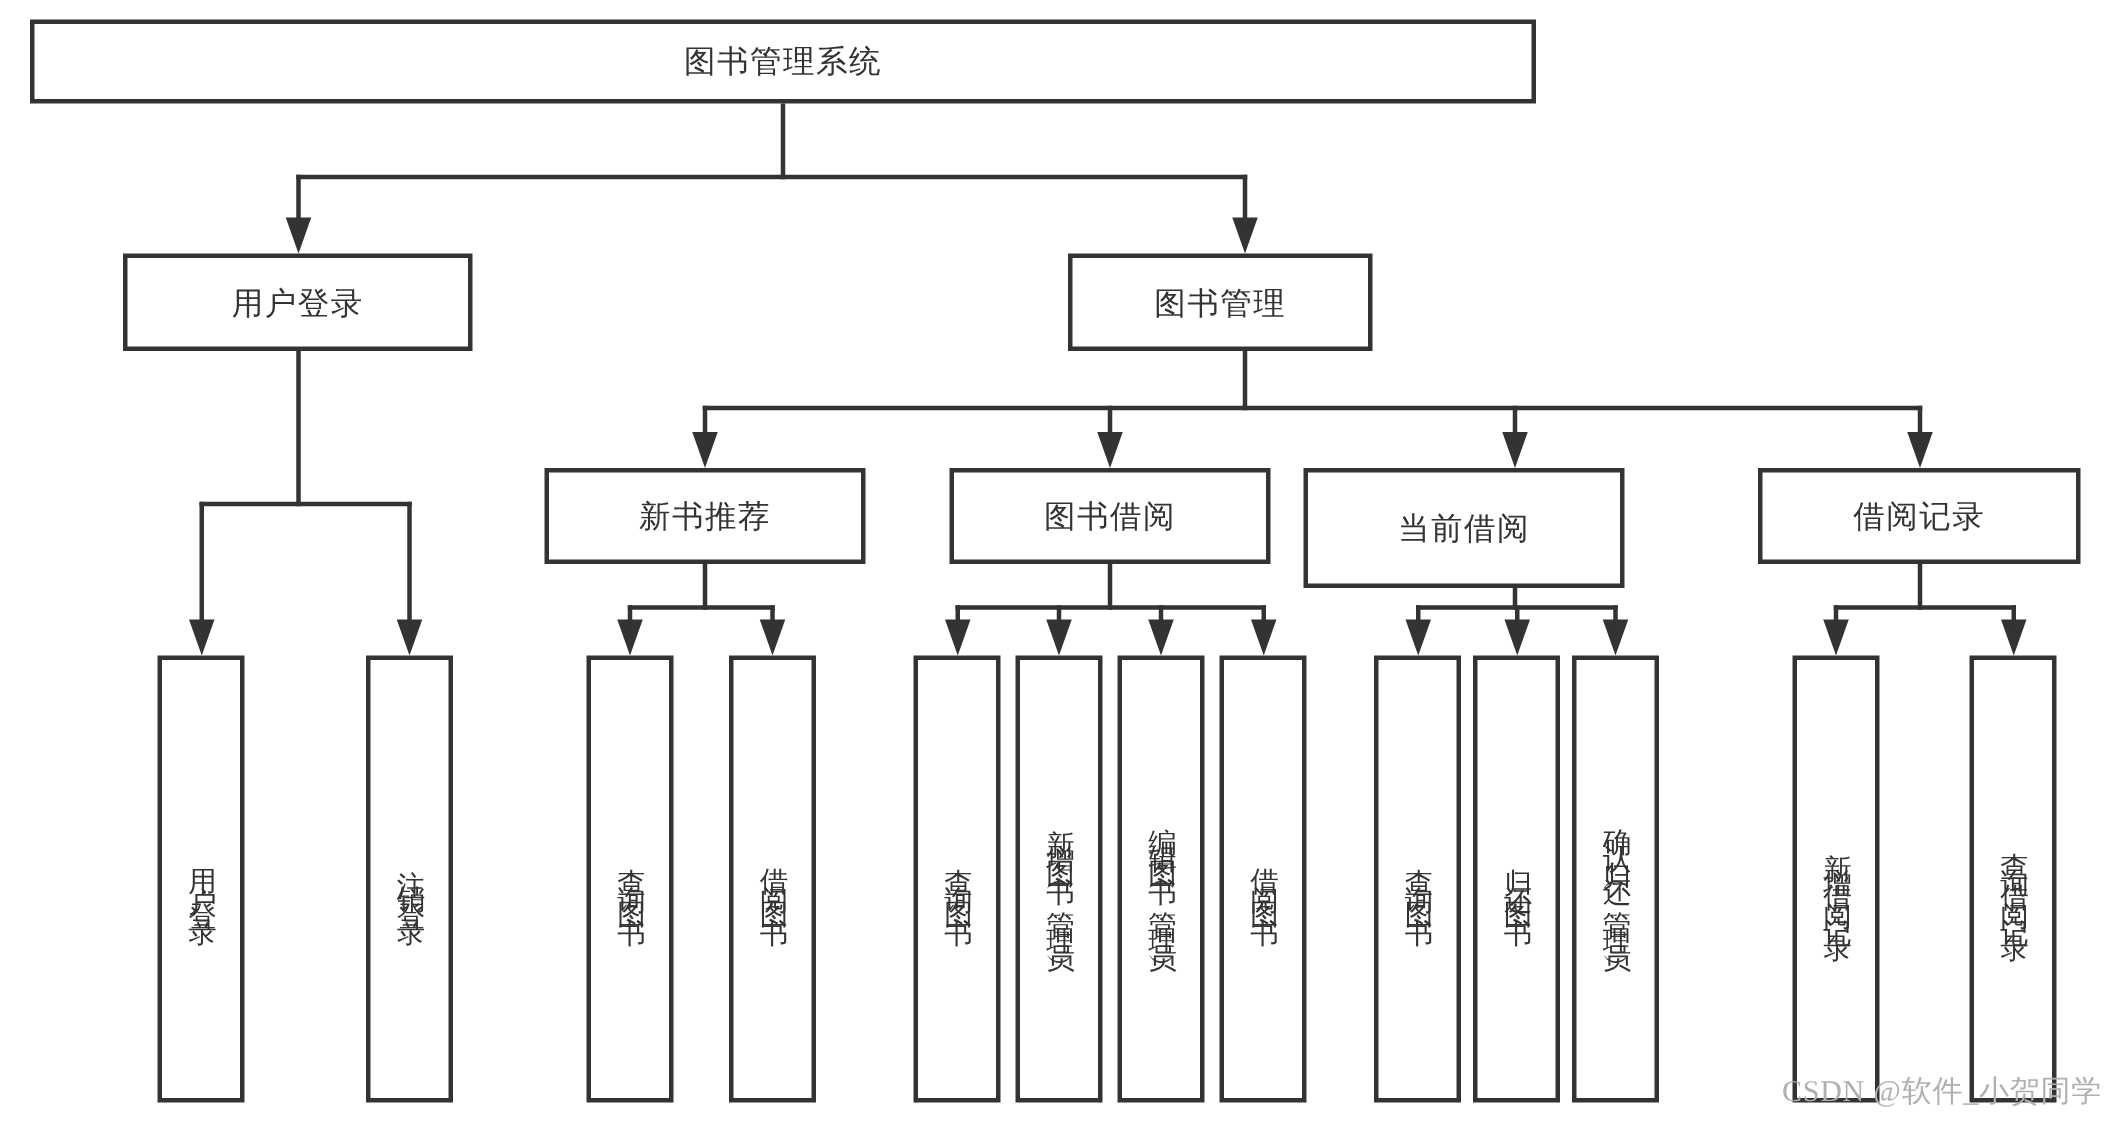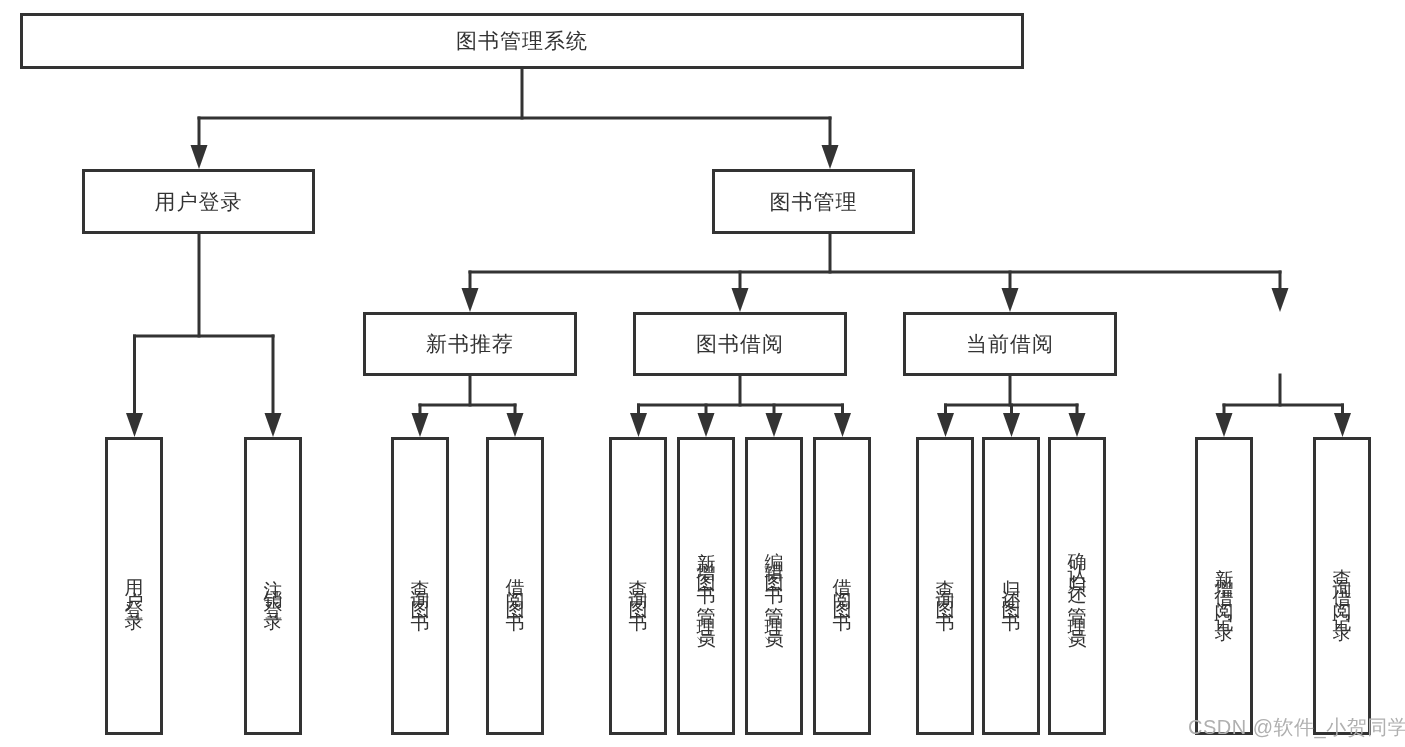--- a/index.html
+++ b/index.html
@@ -1,20 +1,20 @@
 <!DOCTYPE html>
 <html style="--background: #ffffff; --line: #333333; --box_border: #333333; --text: #333333; --watermark: #b0b0b0;"><head>
 <meta charset="utf-8">
 <style>
   html,body{margin:0;padding:0;background:#fff;}
   .scene{
     position:relative;
     width:1405px;height:747px;
     background:var(--background,#ffffff);
-    font-family:Liberation Sans, sans-serif;
+    font-family:Liberation Serif, serif;
     color:var(--text,#333333);
     overflow:hidden;
   }
   .wires{position:absolute;left:0;top:0;color:var(--line,#333333);}
   .box{
     position:absolute;
     box-sizing:border-box;
     background:#fff;
     border:3px solid var(--box_border,#333333);
     display:flex;align-items:center;justify-content:center;
@@ -99,21 +99,22 @@
       <polygon points="1334,413 1351,413 1342.5,437" fill="currentColor"></polygon>
     </svg>
 
   <div class="box" style="left:20px;top:13px;width:1004px;height:56px">图书管理系统</div>
 
   <div class="box" style="left:82px;top:169px;width:233px;height:65px">用户登录</div>
   <div class="box" style="left:712px;top:169px;width:203px;height:65px">图书管理</div>
 
   <div class="box" style="left:633px;top:312px;width:214px;height:64px">图书借阅</div>
   <div class="box" style="left:363px;top:312px;width:214px;height:64px">新书推荐</div>
-  <div class="box" style="left:903px;top:312px;width:214px;height:64px">当前借阅</div>
+  <div class="box" style="left:869px;top:312px;width:214px;height:80px">当前借阅</div>
+  <div class="box" style="left:1172px;top:312px;width:215px;height:64px">借阅记录</div>
 
   <div class="box vbox" style="left:105px">用户登录</div>
   <div class="box vbox" style="left:244px">注销登录</div>
   <div class="box vbox" style="left:391px">查询图书</div>
   <div class="box vbox" style="left:486px">借阅图书</div>
   <div class="box vbox" style="left:609px">查询图书</div>
   <div class="box vbox" style="left:677px">新增图书（管理员）</div>
   <div class="box vbox" style="left:745px">编辑图书（管理员）</div>
   <div class="box vbox" style="left:813px">借阅图书</div>
   <div class="box vbox" style="left:916px">查询图书</div>

